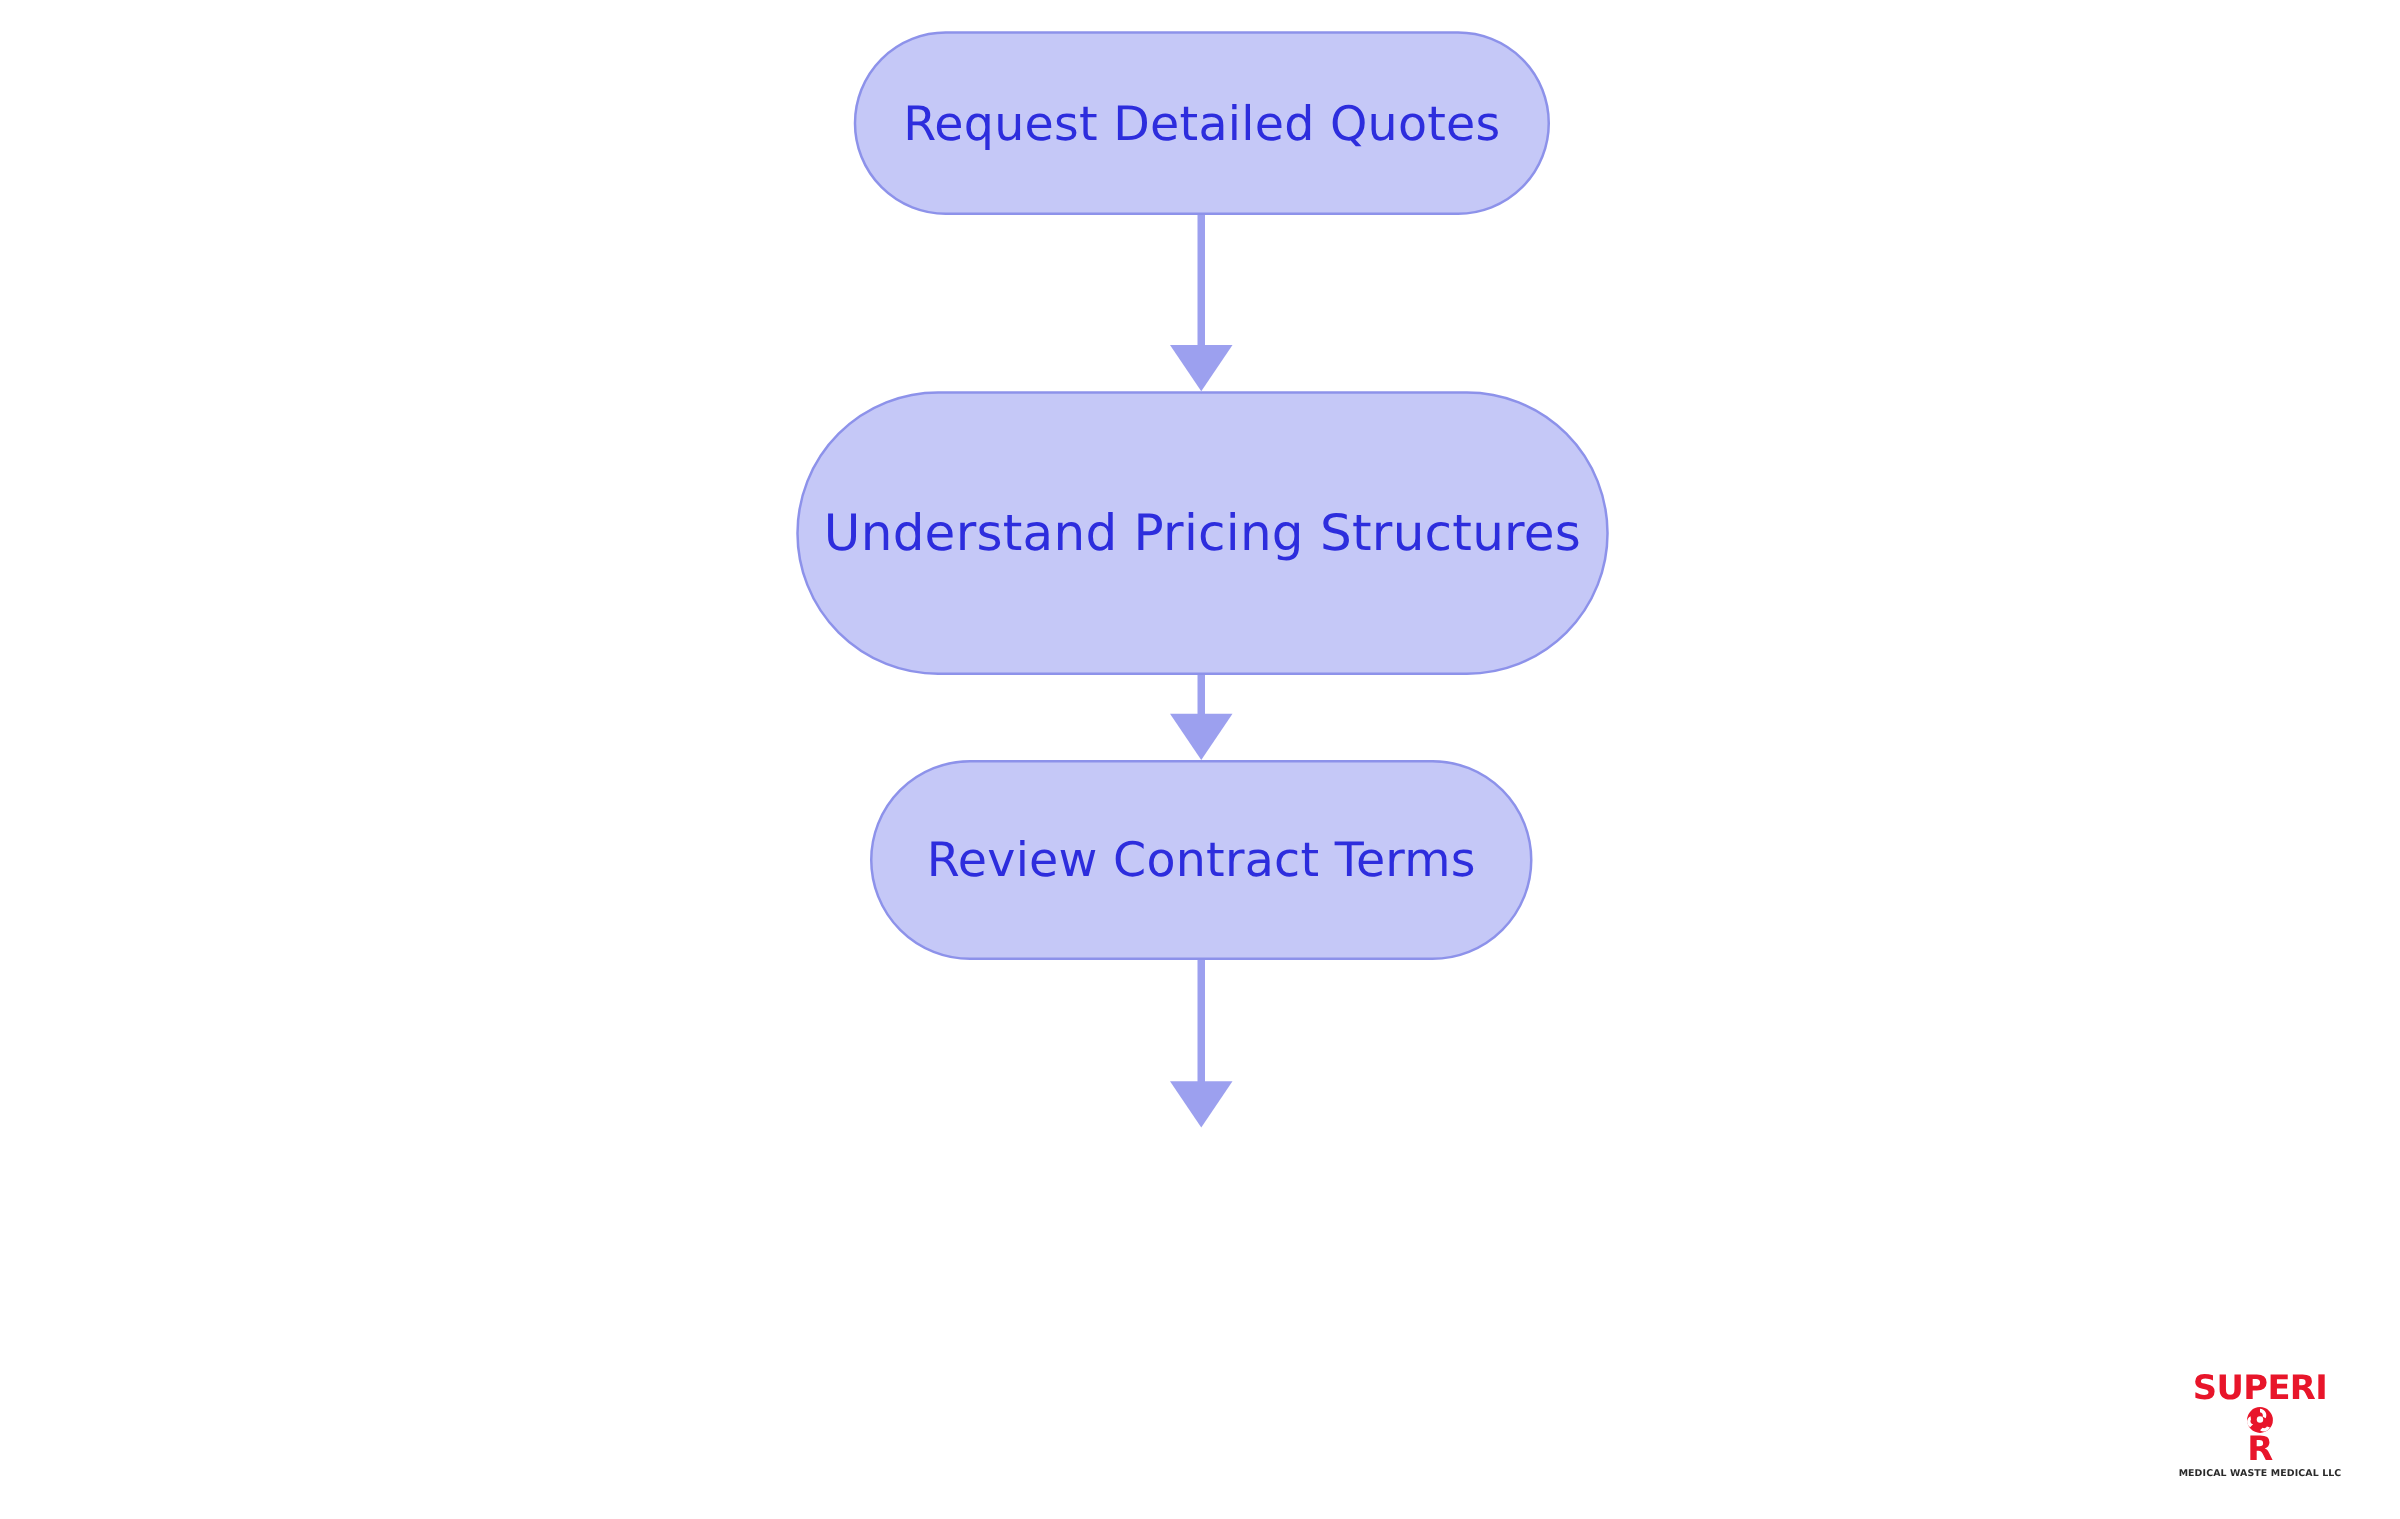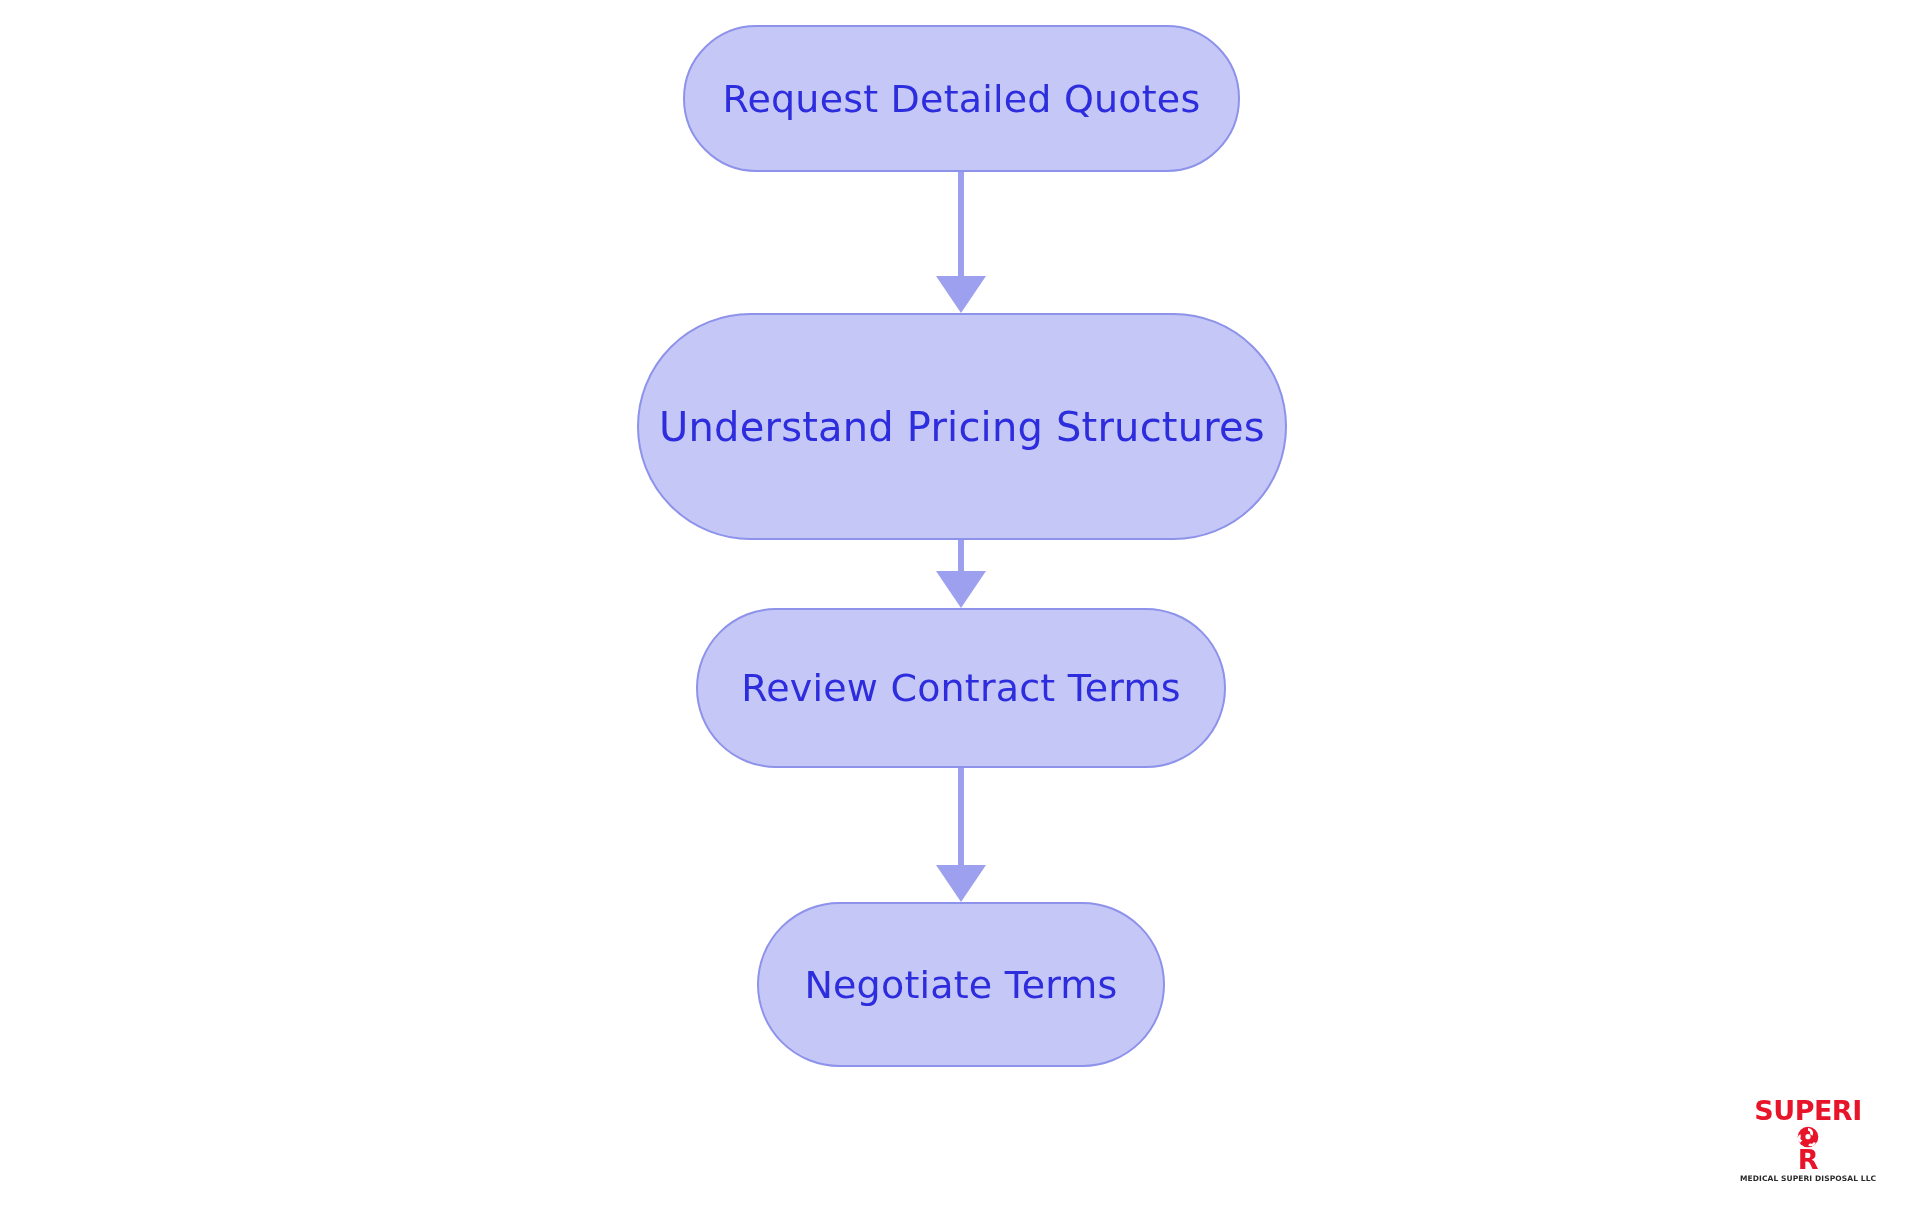--- a/index.html
+++ b/index.html
@@ -134,34 +134,31 @@
   </div>
 
   <div class="node" id="node-0">
     <span class="node-label">Request Detailed Quotes</span>
   </div>
 
   <div class="node" id="node-2">
     <span class="node-label">Review Contract Terms</span>
   </div>
 
-  <div class="node" id="node-3">
-    <span class="node-label">Negotiate Terms</span>
-  </div>
 
   <div id="watermark">
     <div class="wm-wordmark">
       <span class="wm-word-a">SUPERI</span>
       <span class="wm-biohazard">
         <svg viewBox="0 0 64 64" width="22" height="22" xmlns="http://www.w3.org/2000/svg">
           <circle cx="32" cy="32" r="30" fill="#e8152a"></circle>
           <circle cx="32" cy="31" r="7.5" fill="#ffffff"></circle>
           <path d="M32 6 a15 15 0 0 1 13 22 l-7 -4 a7 7 0 0 0 -6 -10 z" fill="#ffffff"></path>
           <path d="M9 49 a15 15 0 0 1 1 -26 l1 8 a7 7 0 0 0 5 11 z" fill="#ffffff"></path>
           <path d="M55 49 a15 15 0 0 1 -23 7 l6 -6 a7 7 0 0 0 10 -3 z" fill="#ffffff"></path>
         </svg>
       </span>
       <span class="wm-word-b">R</span>
     </div>
-    <div class="wm-sub">MEDICAL SUPERI DISPOSAL LLC</div>
+    <div class="wm-sub">MEDICAL WASTE MEDICAL LLC</div>
   </div>
 
 </div>
 
 </body></html>

